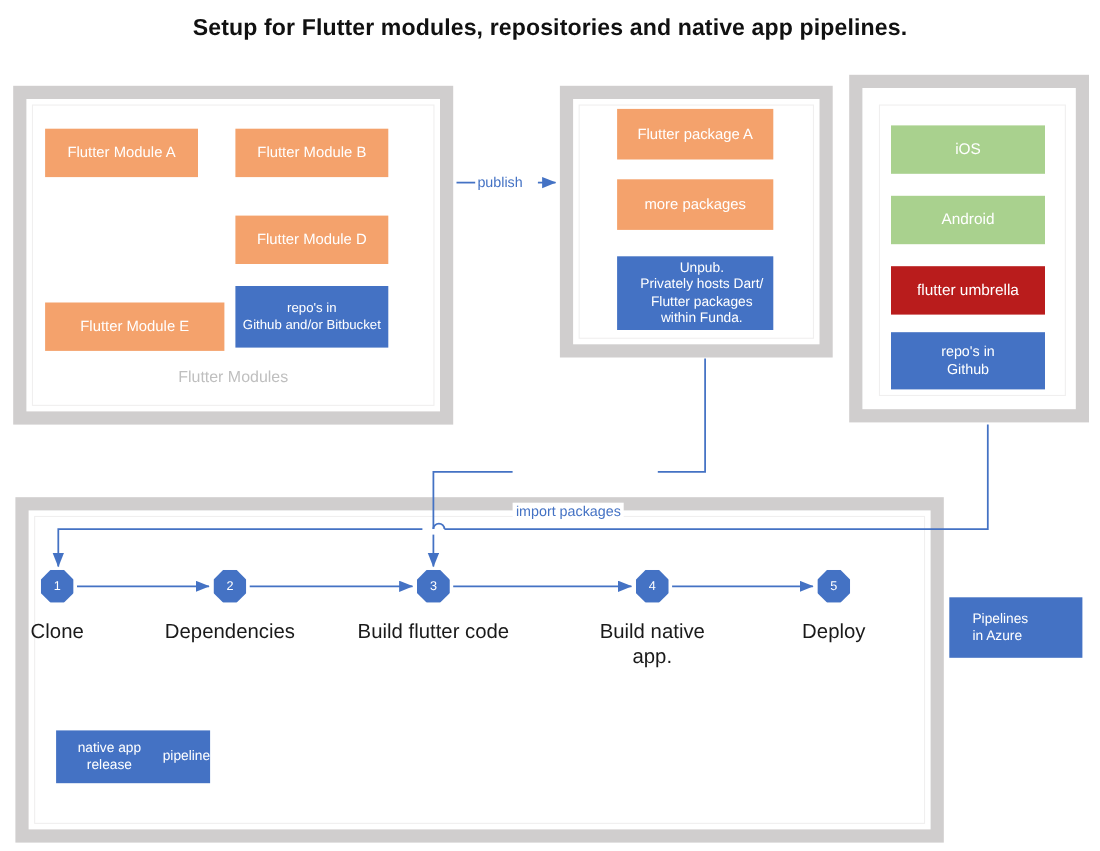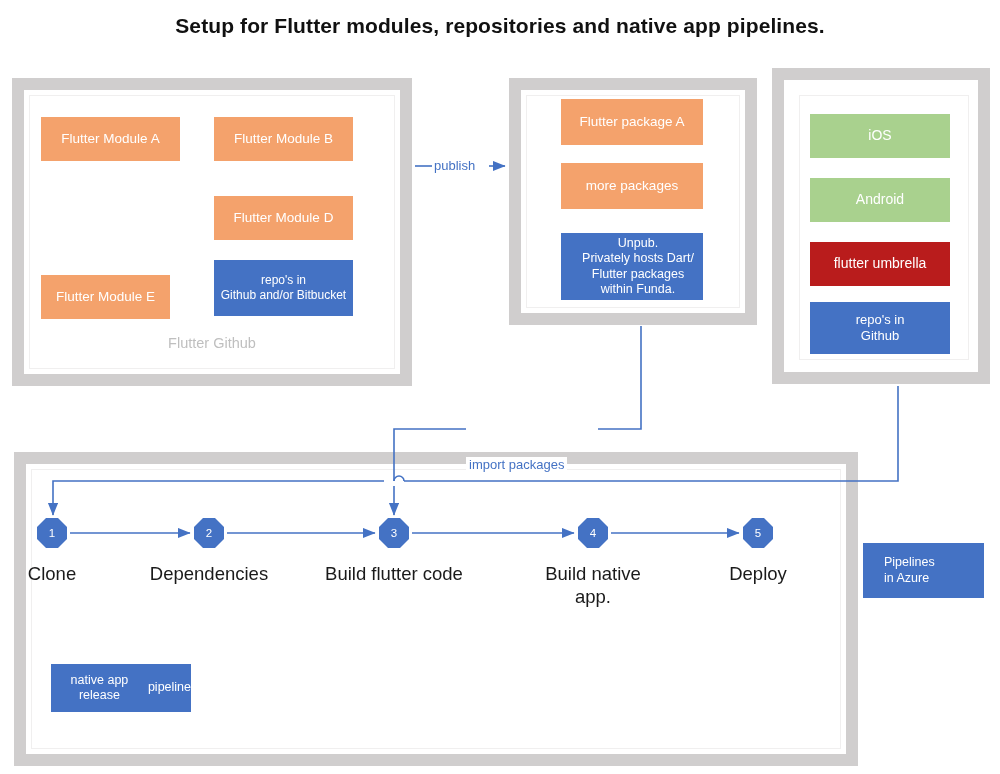--- a/index.html
+++ b/index.html
@@ -65,28 +65,28 @@
 
   <div class="title">Setup for Flutter modules, repositories and native app pipelines.</div>
 
   <div class="panel-outer" style="left:12px;top:78px;width:400px;height:308px;"></div>
   <div class="panel-mid" style="left:24px;top:90px;width:376px;height:284px;"></div>
   <div class="panel-inner" style="left:29px;top:95px;width:366px;height:274px;"></div>
 
   <div class="box orange" style="left:41px;top:117px;width:139px;height:44px;font-size:13.5px;">Flutter Module A</div>
   <div class="box orange" style="left:214px;top:117px;width:139px;height:44px;font-size:13.5px;">Flutter Module B</div>
   <div class="box orange" style="left:214px;top:196px;width:139px;height:44px;font-size:13.5px;">Flutter Module D</div>
-  <div class="box orange" style="left:41px;top:275px;width:129px;height:44px;font-size:13.5px;">Flutter Module E</div>
+  <div class="box orange" style="left:41px;top:275px;width:163px;height:44px;font-size:13.5px;">Flutter Module E</div>
 
   <div class="box blue" style="left:214px;top:260px;width:139px;height:56px;font-size:12px;flex-direction:column;">
     <span>repo's in</span>
     <span>Github and/or Bitbucket</span>
   </div>
 
-  <div class="caption" style="left:29px;top:335px;width:366px;">Flutter Github</div>
+  <div class="caption" style="left:29px;top:335px;width:366px;">Flutter Modules</div>
 
   <div class="panel-outer" style="left:509px;top:78px;width:248px;height:247px;"></div>
   <div class="panel-mid" style="left:521px;top:90px;width:224px;height:223px;"></div>
   <div class="panel-inner" style="left:526px;top:95px;width:214px;height:213px;"></div>
 
   <div class="box orange" style="left:561px;top:99px;width:142px;height:46px;font-size:13.5px;">Flutter package A</div>
   <div class="box orange" style="left:561px;top:163px;width:142px;height:46px;font-size:13.5px;">more packages</div>
 
   <div class="box blue" style="left:561px;top:233px;width:142px;height:67px;font-size:12.5px;flex-direction:column;padding-left:12px;">
     <span>Unpub.</span>

